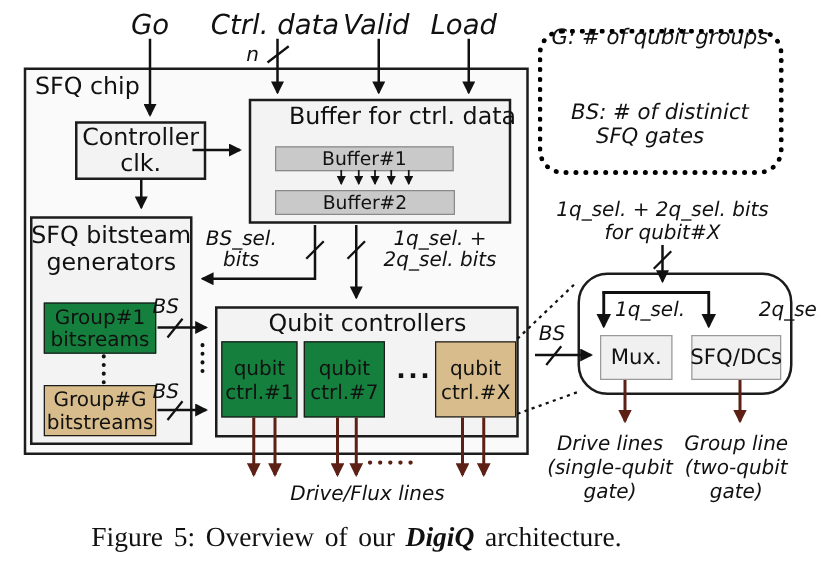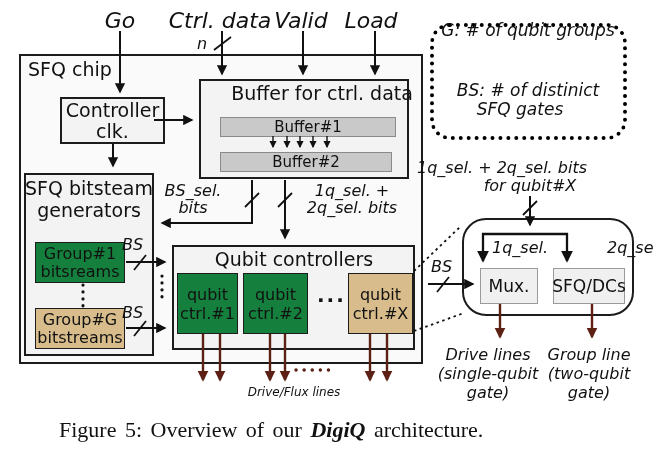--- a/index.html
+++ b/index.html
@@ -43,22 +43,22 @@
   <div class="box" style="left:19px;top:54px;width:404px;height:310px;background:#fafafa;"></div>
   <div class="lbl" style="left:28px;top:58px;font-size:19px;">SFQ chip</div>
 
   <div class="box fill flexc" style="left:48px;top:97px;width:105px;height:47px;font-size:19px;line-height:21px;margin-left:12px;">
     <span>Controller</span>
     <span>clk.</span>
   </div>
 
   <div class="box fill" style="left:199px;top:79px;width:210px;height:100px;"></div>
   <div class="lbl cx" style="left:304px;top:82px;font-size:19px;margin-left:18px;">Buffer for ctrl. data</div>
-  <div class="slot" style="left:220px;top:117px;width:176px;height:20px;">Buffer#1</div>
-  <div class="slot" style="left:220px;top:152px;width:172px;height:20px;">Buffer#2</div>
+  <div class="slot" style="left:220px;top:117px;width:143px;height:20px;">Buffer#1</div>
+  <div class="slot" style="left:220px;top:152px;width:144px;height:20px;">Buffer#2</div>
 
   <div class="box fill" style="left:24px;top:173px;width:130px;height:183px;"></div>
   <div class="lbl ctr cx" style="left:89px;top:177px;font-size:19px;line-height:22px;text-align:center;">
     <span style="display:block;">SFQ bitsteam</span>
     <span style="display:block;">generators</span>
   </div>
 
   <div class="box blue flexc" style="left:35px;top:242px;width:90px;height:41px;border-width:1.5px;font-size:16px;line-height:18px;">
     <span>Group#1</span>
     <span>bitsreams</span>
@@ -81,56 +81,56 @@
   </div>
 
   <div class="box fill" style="left:172px;top:245px;width:243px;height:105px;"></div>
   <div class="lbl cx" style="left:294px;top:248px;font-size:19px;">Qubit controllers</div>
   <div class="box blue flexc" style="left:177px;top:273px;width:61px;height:61px;border-width:1.5px;font-size:16px;line-height:19px;">
     <span>qubit</span>
     <span>ctrl.#1</span>
   </div>
   <div class="box blue flexc" style="left:243px;top:273px;width:65px;height:61px;border-width:1.5px;font-size:16px;line-height:19px;">
     <span>qubit</span>
-    <span>ctrl.#2</span>
+    <span>ctrl.#7</span>
   </div>
   <div class="lbl dots3" style="left:317px;top:283px;">...</div>
   <div class="box tan flexc" style="left:348px;top:273px;width:65px;height:61px;border-width:1.5px;font-size:16px;line-height:19px;">
     <span>qubit</span>
     <span>ctrl.#X</span>
   </div>
 
   <div class="legend"></div>
   <div class="lbl it cx" style="left:528px;top:20px;font-size:17px;">G: # of qubit groups</div>
   <div class="lbl it cx" style="left:528px;top:80px;font-size:17px;">BS: # of distinict</div>
   <div class="lbl it cx" style="left:520px;top:99px;font-size:17px;">SFQ gates</div>
 
-  <div class="lbl it cx" style="left:502px;top:158px;font-size:16px;">1q_sel. + 2q_sel. bits</div>
+  <div class="lbl it cx" style="left:530px;top:158px;font-size:16px;">1q_sel. + 2q_sel. bits</div>
   <div class="lbl it cx" style="left:530px;top:176px;font-size:16px;">for qubit#X</div>
   <div class="detailbox"></div>
   <div class="lbl it" style="left:431px;top:257px;font-size:16px;">BS</div>
   <div class="lbl it" style="left:492px;top:238px;font-size:16px;">1q_sel.</div>
   <div class="lbl it" style="left:572px;top:238px;font-size:16px;margin-left:35px;">2q_sel.</div>
   <div class="mini" style="left:480px;top:268px;width:58px;height:36px;">Mux.</div>
   <div class="mini" style="left:553px;top:268px;width:72px;height:36px;">SFQ/DCs</div>
 
   <div class="lbl it ctr cx" style="left:488px;top:345px;font-size:16px;line-height:19px;">
     <span style="display:block;">Drive lines</span>
     <span style="display:block;">(single-qubit</span>
     <span style="display:block;">gate)</span>
   </div>
   <div class="lbl it ctr cx" style="left:589px;top:345px;font-size:16px;line-height:19px;">
     <span style="display:block;">Group line</span>
     <span style="display:block;">(two-qubit</span>
     <span style="display:block;">gate)</span>
   </div>
 
-  <div class="lbl it cx" style="left:294px;top:385px;font-size:12px;text-align:right;">Drive/Flux lines</div>
-
-  <div class="caption" style="left:59px;top:417px;">
+  <div class="lbl it cx" style="left:294px;top:385px;font-size:16px;text-align:right;">Drive/Flux lines</div>
+
+  <div class="caption" style="left:73px;top:417px;">
     <span>Figure 5: Overview of our </span><span class="emph">DigiQ</span><span> architecture.</span>
   </div>
 
   <svg class="wires" width="654" height="456" viewBox="0 0 654 456">
     <defs>
       <marker id="ah" viewBox="0 0 10 10" refX="8.5" refY="5" markerWidth="5.2" markerHeight="5.2" orient="auto-start-reverse">
         <path d="M0 0 L10 5 L0 10 z" fill="#111"></path>
       </marker>
       <marker id="ahm" viewBox="0 0 10 10" refX="8.5" refY="5" markerWidth="4.6" markerHeight="4.6" orient="auto-start-reverse">
         <path d="M0 0 L10 5 L0 10 z" fill="#5c2014"></path>

